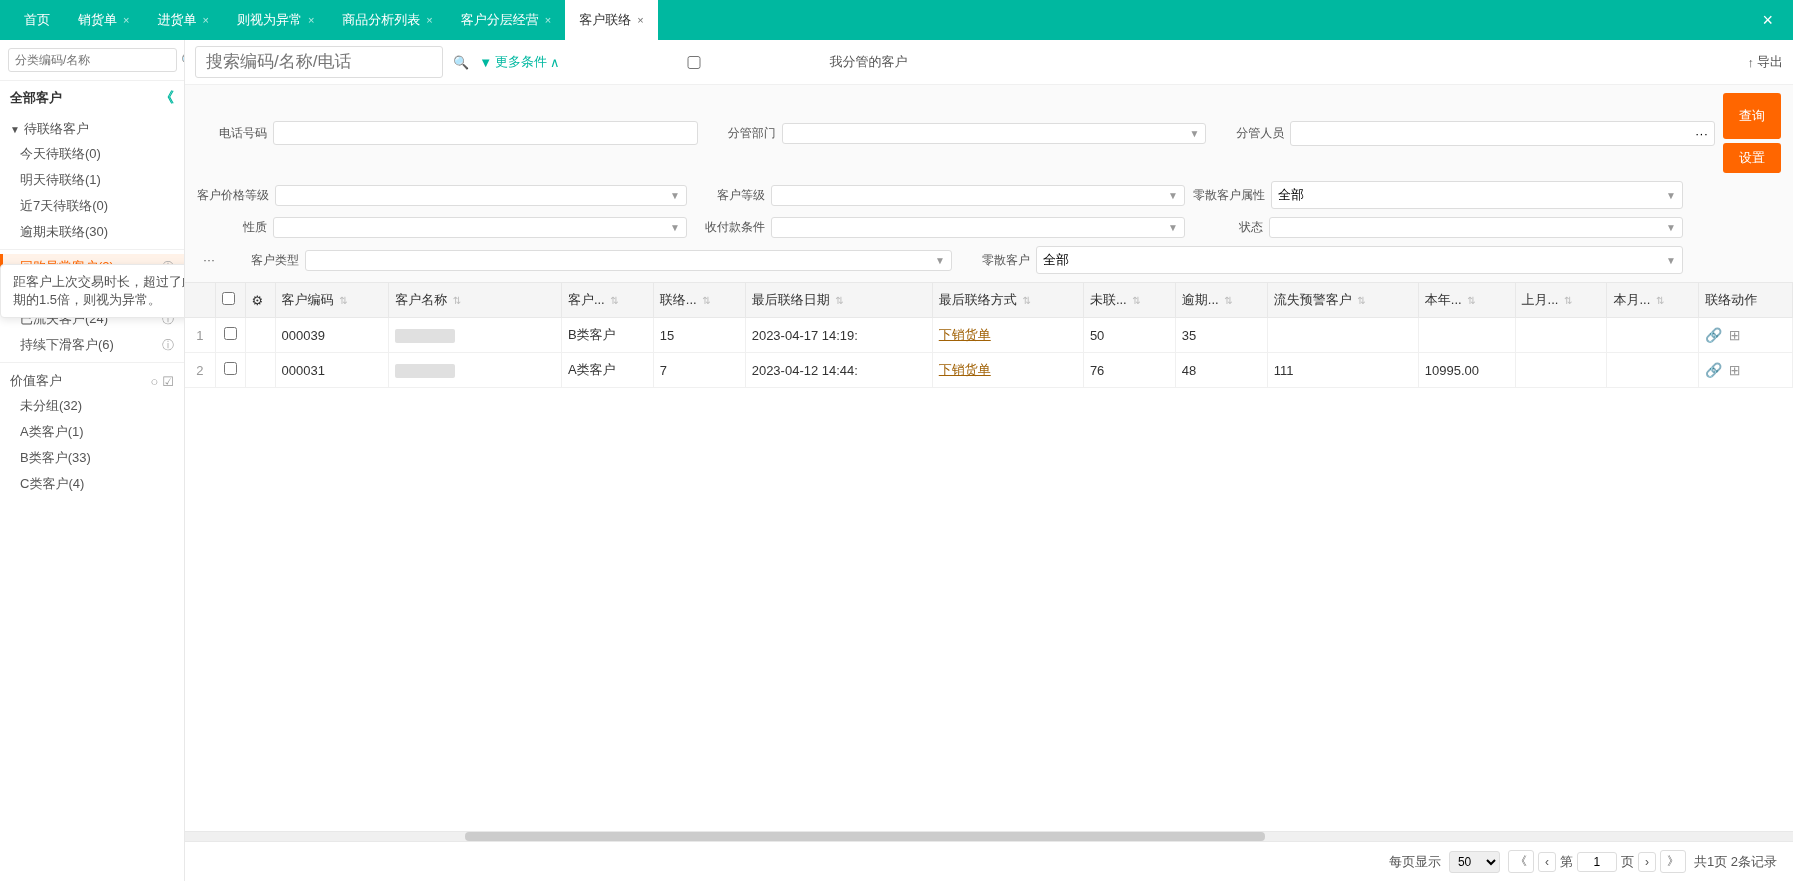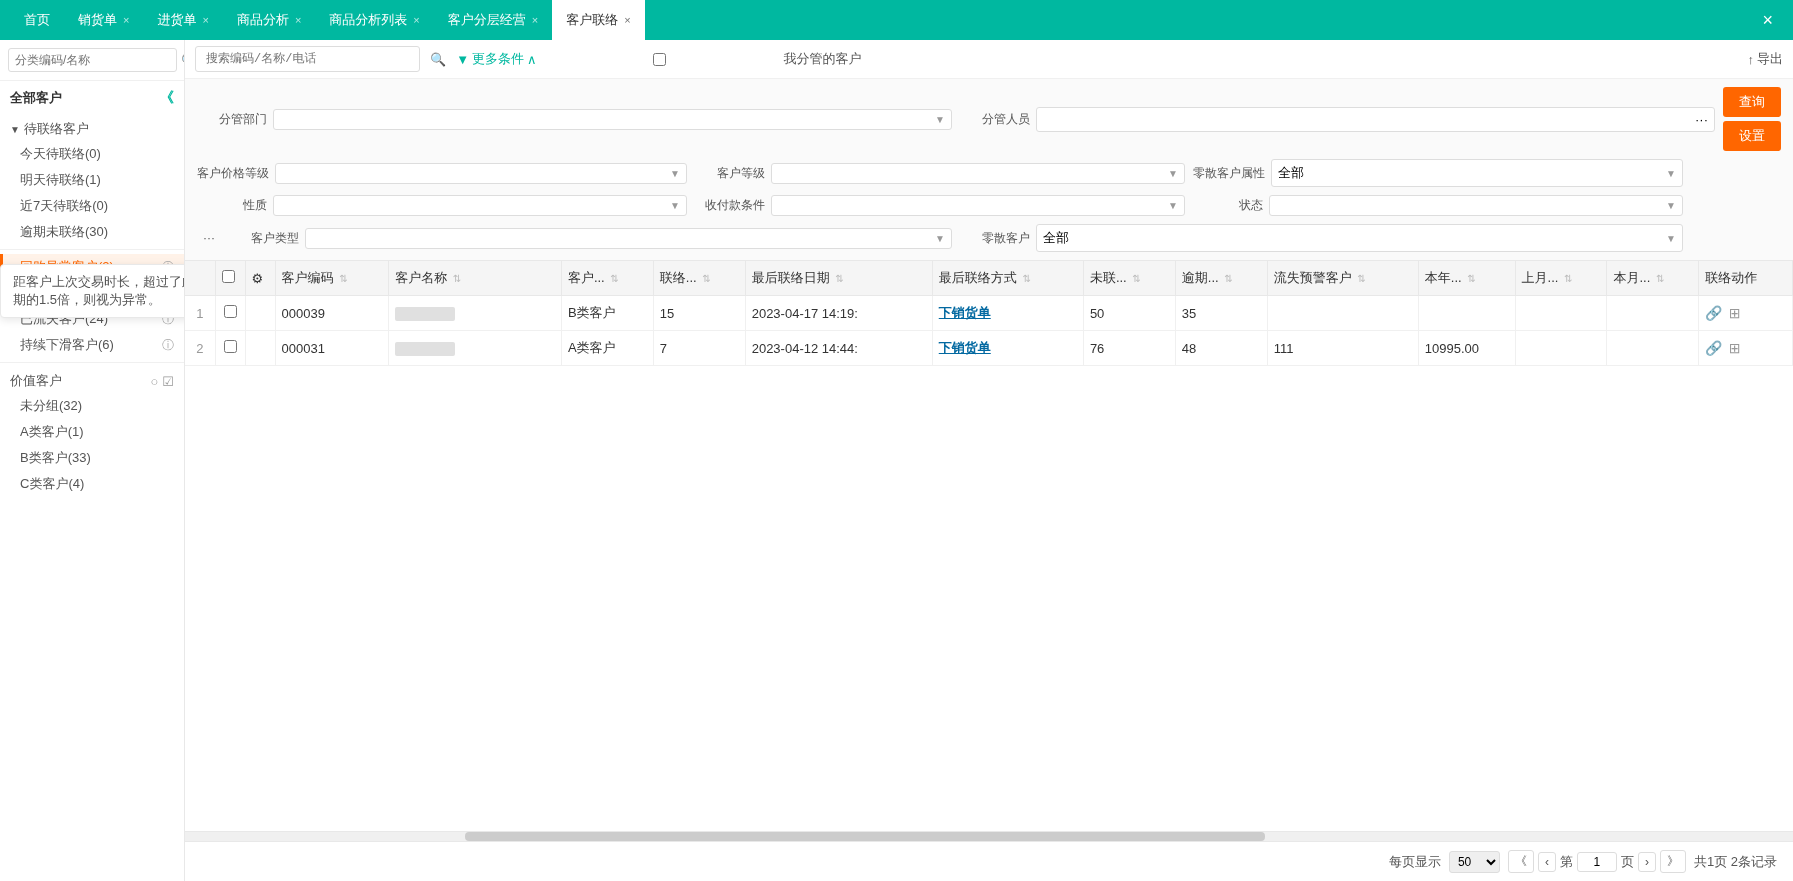--- a/index.html
+++ b/index.html
@@ -135,24 +135,23 @@
       padding: 6px 10px;
       border-bottom: 1px solid #f0f0f0;
       display: flex;
       align-items: center;
       gap: 10px;
     }
     .filter-bar input {
       border: 1px solid #ddd;
       border-radius: 3px;
       padding: 5px 10px;
-      width: 225px;
-      font-size: 12px;
+      width: 248px;
+      font-size: 17px;
       outline: none;
-      font-family: Liberation Mono, monospace;
     }
     .filter-bar .search-btn {
       color: #999;
       cursor: pointer;
     }
     .filter-more {
       display: flex;
       align-items: center;
       color: #00b8a0;
       cursor: pointer;
@@ -225,21 +224,21 @@
       padding: 4px 8px;
       font-size: 12px;
       background: white;
       min-width: 120px;
     }
     .query-btn {
       background: #ff6600;
       color: white;
       border: none;
       border-radius: 3px;
-      padding: 6px 16px;
+      padding: 14px 16px;
       font-size: 13px;
       cursor: pointer;
       white-space: nowrap;
     }
     .settings-btn {
       background: #ff6600;
       color: white;
       border: none;
       border-radius: 3px;
       padding: 6px 16px;
@@ -287,21 +286,21 @@
     thead th .sort-icon { color: #bbb; font-size: 10px; margin-left: 2px; }
     tbody tr {
       border-bottom: 1px solid #f0f0f0;
     }
     tbody td {
       padding: 8px 6px;
       color: #333;
       white-space: nowrap;
       border-right: 1px solid #f0f0f0;
     }
-    .link-text { color: #0369a1; cursor: pointer; text-decoration: underline; font-weight: bold; }
+    .link-text { color: #a16207; cursor: pointer; text-decoration: underline; }
     .row-actions { display: flex; gap: 6px; }
     .action-icon { color: #999; cursor: pointer; font-size: 14px; }
 
     
     .bottom-bar {
       background: white;
       border-top: 1px solid #e8e8e8;
       padding: 8px 16px;
       display: flex;
       align-items: center;
@@ -383,21 +382,21 @@
   </div>
   <div class="nav-item">
     <span>销货单</span>
     <span class="close-x">×</span>
   </div>
   <div class="nav-item">
     <span>进货单</span>
     <span class="close-x">×</span>
   </div>
   <div class="nav-item">
-    <span>商品分析</span>
+    <span>则视为异常</span>
     <span class="close-x">×</span>
   </div>
   <div class="nav-item">
     <span>商品分析列表</span>
     <span class="close-x">×</span>
   </div>
   <div class="nav-item">
     <span>客户分层经营</span>
     <span class="close-x">×</span>
   </div>
@@ -494,20 +493,24 @@
       </div>
       <div class="export-btn">
         <span>↑</span>
         <span>导出</span>
       </div>
     </div>
 
     <div class="extended-filter">
 
       <div class="filter-row">
+        <div class="filter-field">
+          <span class="filter-label">电话号码</span>
+          <input class="filter-input-field" type="text" value="" style="">
+        </div>
         <div class="filter-field">
           <span class="filter-label">分管部门</span>
           <div class="filter-select" style="flex:1;">
             <span></span>
             <span class="caret">▼</span>
           </div>
         </div>
         <div class="filter-field">
           <span class="filter-label">分管人员</span>
           <div class="filter-select" style="flex:1;">

